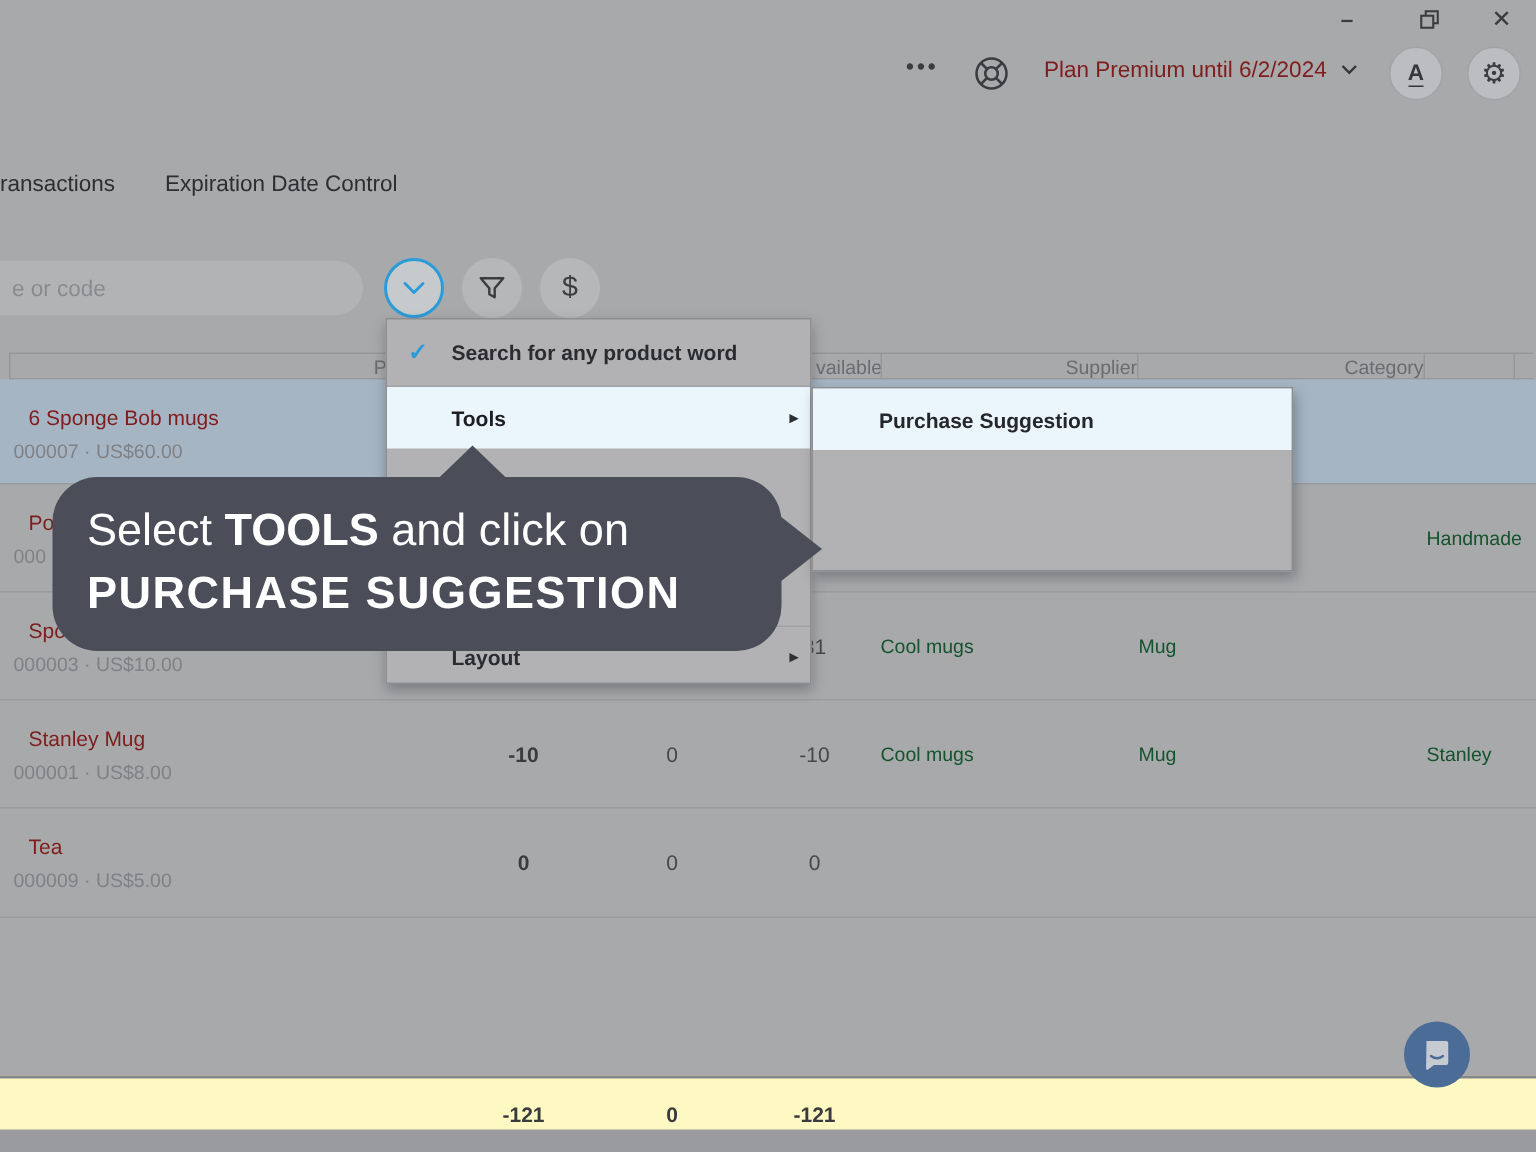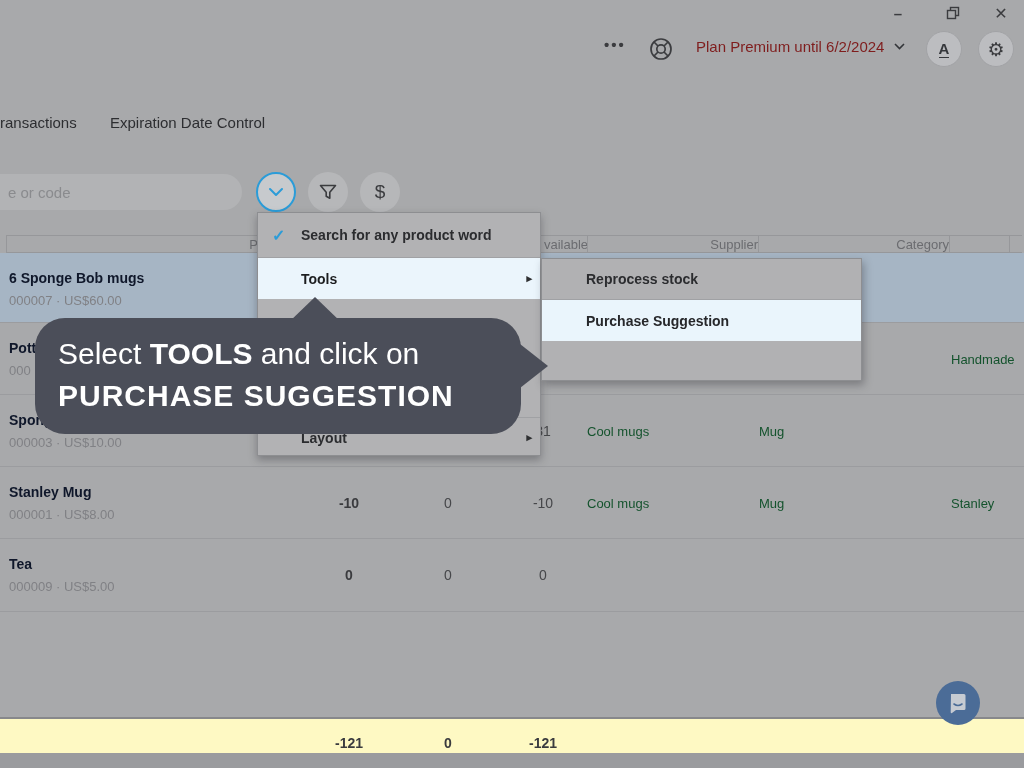--- a/index.html
+++ b/index.html
@@ -47,21 +47,21 @@
   #table-header .hcell { position:absolute; top:1px; text-align:right; white-space:nowrap; }
   .hsep { position:absolute; top:0; width:1px; height:18px; background:#96979a; }
   #h-product { left:0; width:287px; }
   #h-available { left:537px; }
   #h-supplier { left:580px; width:171px; }
   #h-category { left:751px; width:191px; }
 
   #rows { left:0; top:253px; width:1024px; }
   .row { position:relative; width:1024px; border-bottom:1px solid #9b9c9f; }
   .row.selected { background:#a6b5c4; }
-  .rname { position:absolute; left:9px; top:17px; font-size:14px; font-weight:700; color:#0f172a; white-space:nowrap; }
+  .rname { position:absolute; left:19px; top:17px; font-size:14px; font-weight:400; color:#7f1d1d; white-space:nowrap; }
   .rcode { position:absolute; left:9px; top:40px; font-size:13px; color:#808185; white-space:nowrap; }
   .num { position:absolute; top:50%; transform:translateY(-50%); width:80px; text-align:center; font-size:14px; color:#46474a; }
   .num.n1 { left:309px; font-weight:700; color:#3a3b3e; }
   .num.n2 { left:408px; }
   .num.n3 { left:503px; }
   .txtcell { position:absolute; top:50%; transform:translateY(-50%); font-size:13px; color:#14532d; white-space:nowrap; }
   .sup { left:587px; } .cat { left:759px; } .brand { left:951px; }
 
   #footer { left:0; top:717px; width:1024px; height:51px; background:#fef9c3; border-top:2px solid #87888b; }
   #footer .num { top:16px; transform:none; font-weight:700; color:#3a3b3e; }
@@ -213,23 +213,20 @@
     <span class="lbl">Tools</span>
     <span class="arr">▸</span>
   </div>
   <div class="mitem" id="mi-layout">
     <span class="lbl">Layout</span>
     <span class="arr">▸</span>
   </div>
 </div>
 
 <div class="abs" id="submenu">
-  <div class="smitem">
-    <span class="lbl">Reprocess stock</span>
-  </div>
   <div class="smitem hl">
     <span class="lbl">Purchase Suggestion</span>
   </div>
 </div>
 
 <div class="abs" id="tt-arrow-up"></div>
 <div class="abs" id="tt-arrow-right"></div>
 <div class="abs" id="tooltip">
   <div class="line"><span>Select </span><span class="b">TOOLS</span><span> and click on</span></div>
   <div class="line line2">PURCHASE SUGGESTION</div>

